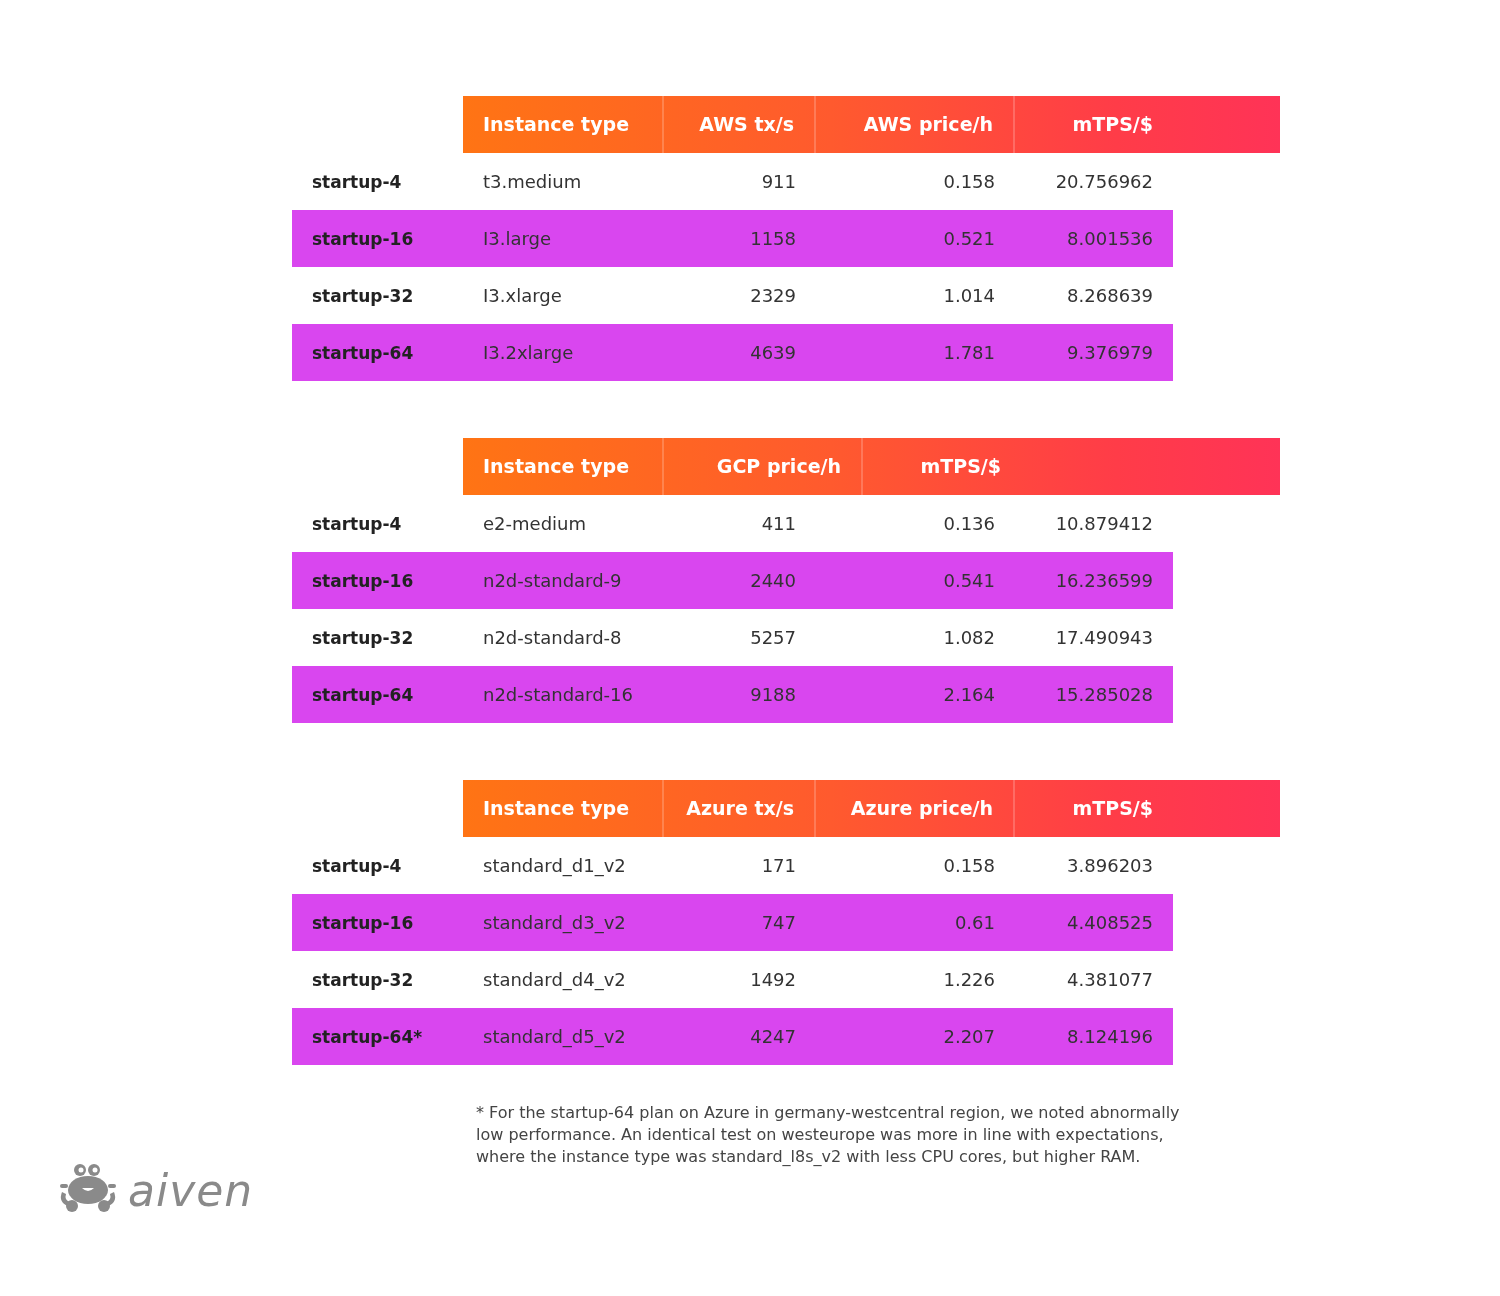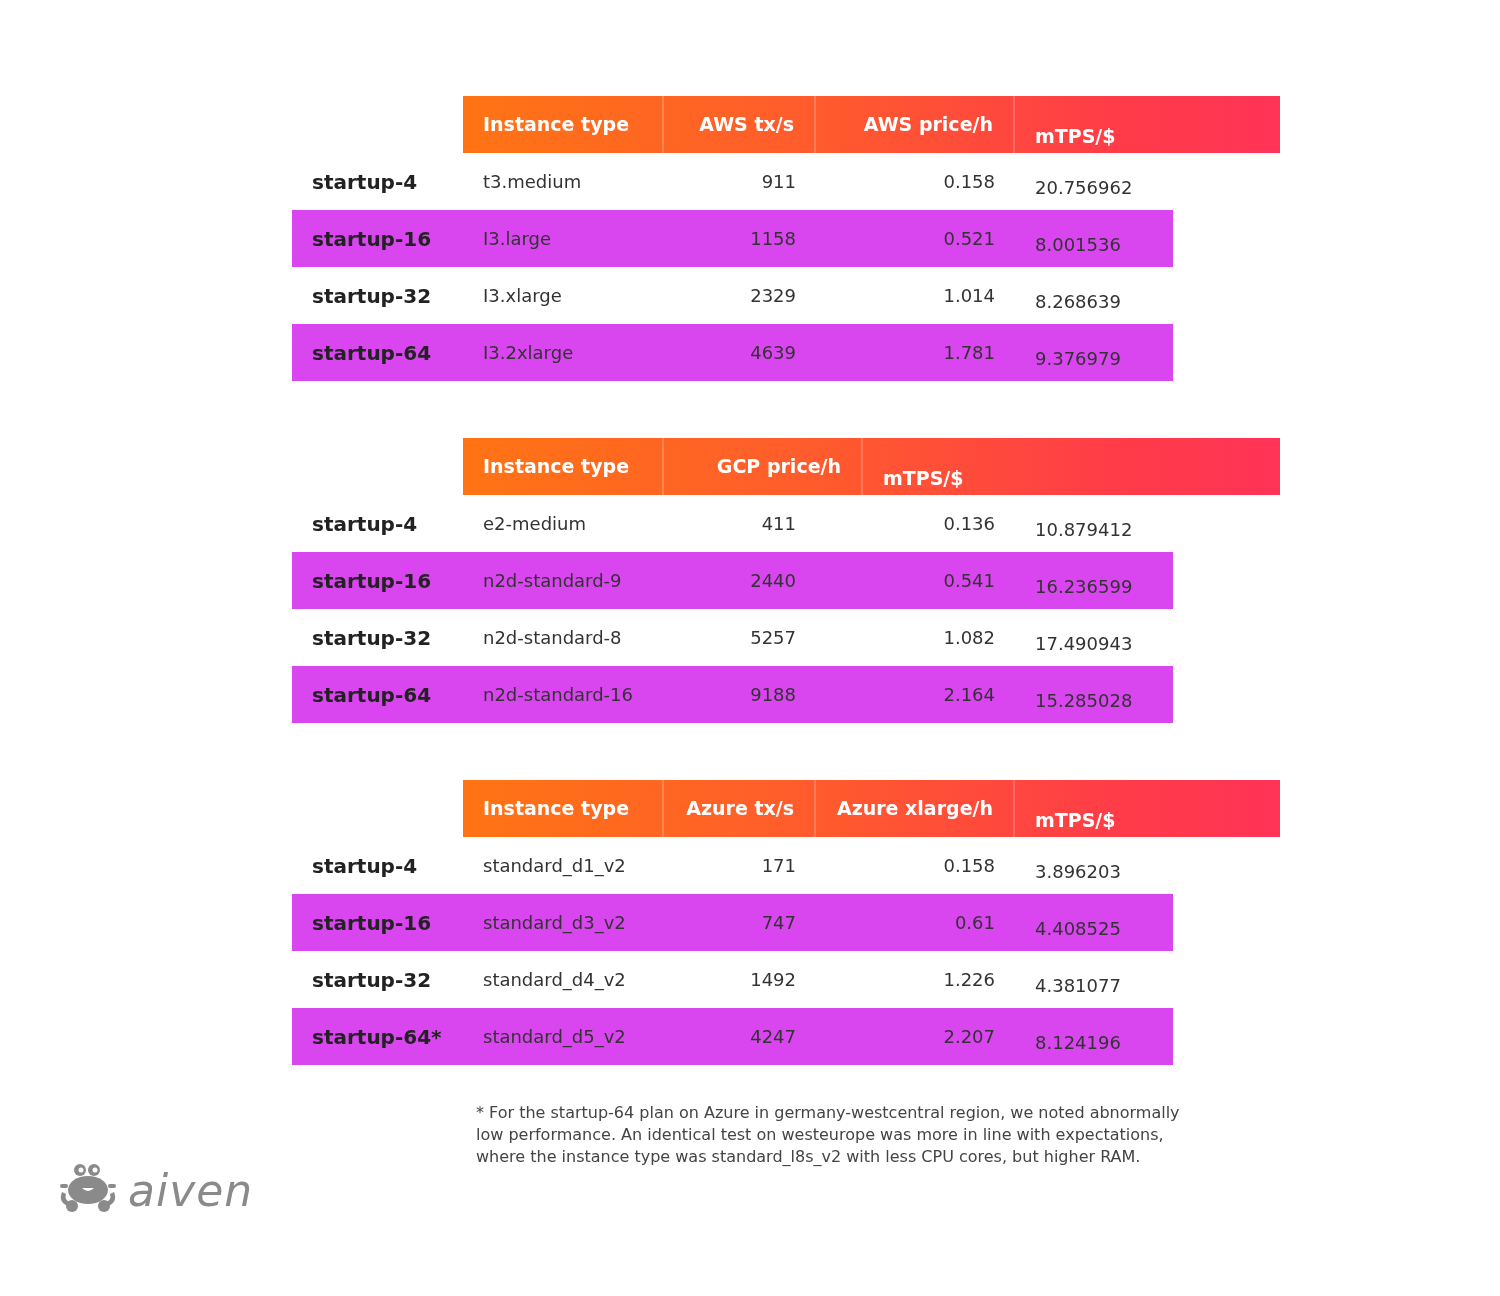--- a/index.html
+++ b/index.html
@@ -5,25 +5,25 @@
   html, body { margin: 0; padding: 0; background: #ffffff; }
   body { width: 1500px; height: 1296px; position: relative; font-family: "DejaVu Sans", sans-serif; color: #333; overflow: hidden; }
   .table-block { position: absolute; left: 292px; width: 881px; }
   .hdr { position: absolute; left: 171px; top: 0; width: 817px; height: 57px; display: flex;
          background: linear-gradient(90deg, #ff7414 0%, #ff5a2e 45%, #ff3c48 80%, #ff3357 100%); }
   .hdr .c { height: 57px; line-height: 57px; color: #fff; font-weight: bold; font-size: 19px; box-sizing: border-box; padding: 0 20px; border-right: 2px solid #fff3; }
   .hdr .c:last-child { border-right: none; }
   .c1 { width: 201px; text-align: left; }
   .c2 { width: 152px; text-align: right; }
   .c3 { width: 199px; text-align: right; }
-  .c4 { width: 158px; text-align: left; margin-top: 12px; }
+  .c4 { width: 158px; text-align: right; }
   .rows { position: absolute; left: 0; top: 57px; width: 881px; }
   .row { height: 57px; display: flex; align-items: center; }
   .row.alt { background: #d946ef; }
-  .row .lbl { width: 171px; box-sizing: border-box; padding-left: 20px; font-weight: bold; font-size: 20px; color: #222; }
+  .row .lbl { width: 171px; box-sizing: border-box; padding-left: 20px; font-weight: bold; font-size: 17px; color: #222; }
   .row .c { font-size: 18px; color: #333; box-sizing: border-box; padding: 0 20px; }
   .footnote { position: absolute; left: 476px; top: 1102px; width: 720px; font-size: 16px; line-height: 22px; color: #444; }
   .logo { position: absolute; left: 58px; top: 1162px; display: flex; align-items: center; }
   .logo .word { font-size: 44px; color: #8a8a8a; font-family: "DejaVu Sans", sans-serif; margin-left: 10px; letter-spacing: 1px; font-style: italic; }
 </style>
 </head>
 <body>
 
 <div class="table-block" style="top:96px; height:285px;">
   <div class="hdr">
@@ -99,21 +99,21 @@
       <div class="c c3">2.164</div>
       <div class="c c4">15.285028</div>
     </div>
   </div>
 </div>
 
 <div class="table-block" style="top:780px; height:285px;">
   <div class="hdr">
     <div class="c c1">Instance type</div>
     <div class="c c2">Azure tx/s</div>
-    <div class="c c3">Azure xlarge/h</div>
+    <div class="c c3">Azure price/h</div>
     <div class="c c4">mTPS/$</div>
   </div>
   <div class="rows">
     <div class="row">
       <div class="lbl">startup-4</div>
       <div class="c c1">standard_d1_v2</div>
       <div class="c c2">171</div>
       <div class="c c3">0.158</div>
       <div class="c c4">3.896203</div>
     </div>

